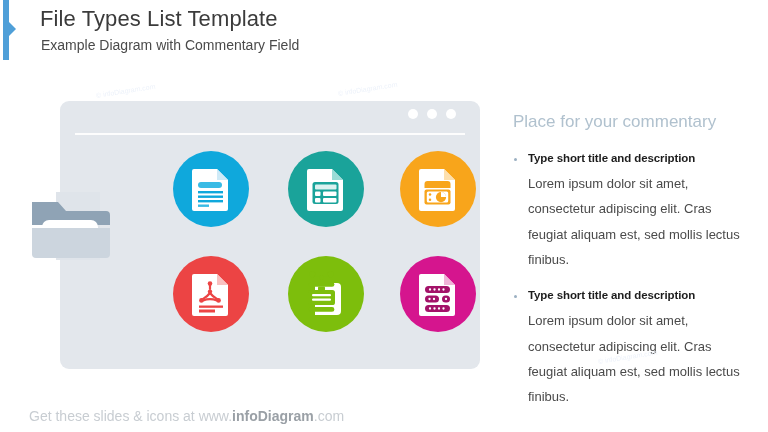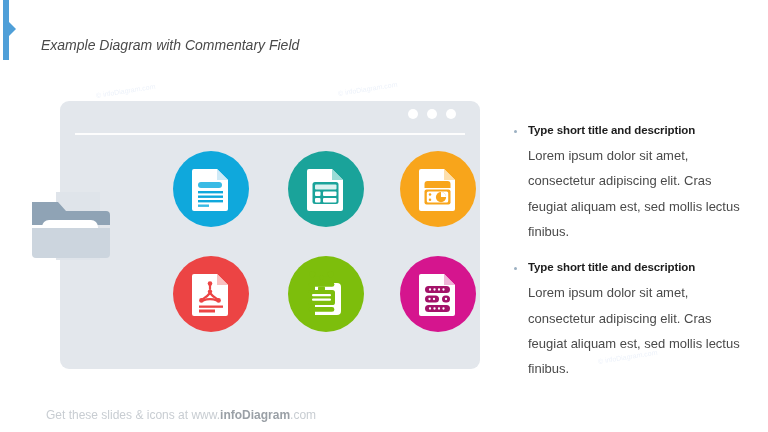--- a/index.html
+++ b/index.html
@@ -19,21 +19,21 @@
     border-top:7px solid transparent;border-bottom:7px solid transparent;
     border-left:7px solid #4f9fd8;
   }
   .title-main{
     position:absolute;left:40px;top:6px;
     font-size:22px;color:#3b3b3b;font-weight:400;letter-spacing:.1px;
     white-space:nowrap;
   }
   .title-sub{
     position:absolute;left:41px;top:37px;
-    font-size:14px;color:#4a4a4a;font-weight:400;white-space:nowrap;font-style:italic;
+    font-size:14px;color:#4a4a4a;font-weight:400;white-space:nowrap;
   }
 
   
   .window{
     position:absolute;left:60px;top:101px;width:420px;height:268px;
     background:#e3e7ec;border-radius:9px;
   }
   .window-dots{position:absolute;right:24px;top:8px;display:flex;gap:9px;}
   .window-dots i{display:block;width:10px;height:10px;border-radius:50%;background:#ffffff;}
   .window-rule{
@@ -67,37 +67,38 @@
   .bullet-title{
     font-size:11.5px;font-weight:bold;color:#1d1d1d;margin:12px 0 7px 0;letter-spacing:-.1px;
     white-space:nowrap;
   }
   .bullet-body{
     font-size:13px;color:#4a4a4a;line-height:1.95;margin:0;
   }
 
   
   .footer{
-    position:absolute;left:46px;top:408px;font-size:12px;color:#c8cdd2;white-space:nowrap;text-align:center;
+    position:absolute;left:29px;top:408px;font-size:14px;color:#c8cdd2;white-space:nowrap;text-align:center;
   }
   .footer b{color:#9aa0a6;font-weight:bold;}
 
   
   .wm{
     position:absolute;font-size:7px;color:#edf2fa;white-space:nowrap;
     transform:rotate(-9deg);transform-origin:left center;pointer-events:none;
     font-family:"Liberation Sans",sans-serif;
   }
 </style>
 </head>
 <body>
 
 <div class="slide">
 
   <div class="title-accent"></div>
+  <div class="title-main">File Types List Template</div>
   <div class="title-sub">Example Diagram with Commentary Field</div>
 
   <div class="window">
     <div class="window-rule"></div>
     <div class="window-dots">
       <i></i>
       <i></i>
       <i></i>
     </div>
   </div>
@@ -224,20 +225,21 @@
               <circle cx="16.5" cy="36.5" r="1.15"></circle>
             <circle cx="21" cy="36.5" r="1.15"></circle>
               <circle cx="25.5" cy="36.5" r="1.15"></circle>
           </g>
         </svg>
       </div>
     </div>
   </div>
 
   <div class="commentary">
+    <div class="commentary-heading">Place for your commentary</div>
 
     <div class="bullet-block">
       <span class="bullet-dot"></span>
       <p class="bullet-title">Type short title and description</p>
       <p class="bullet-body">Lorem ipsum dolor sit amet, consectetur adipiscing elit. Cras feugiat aliquam est, sed mollis lectus finibus.</p>
     </div>
 
     <div class="bullet-block">
       <span class="bullet-dot"></span>
       <p class="bullet-title">Type short title and description</p>

